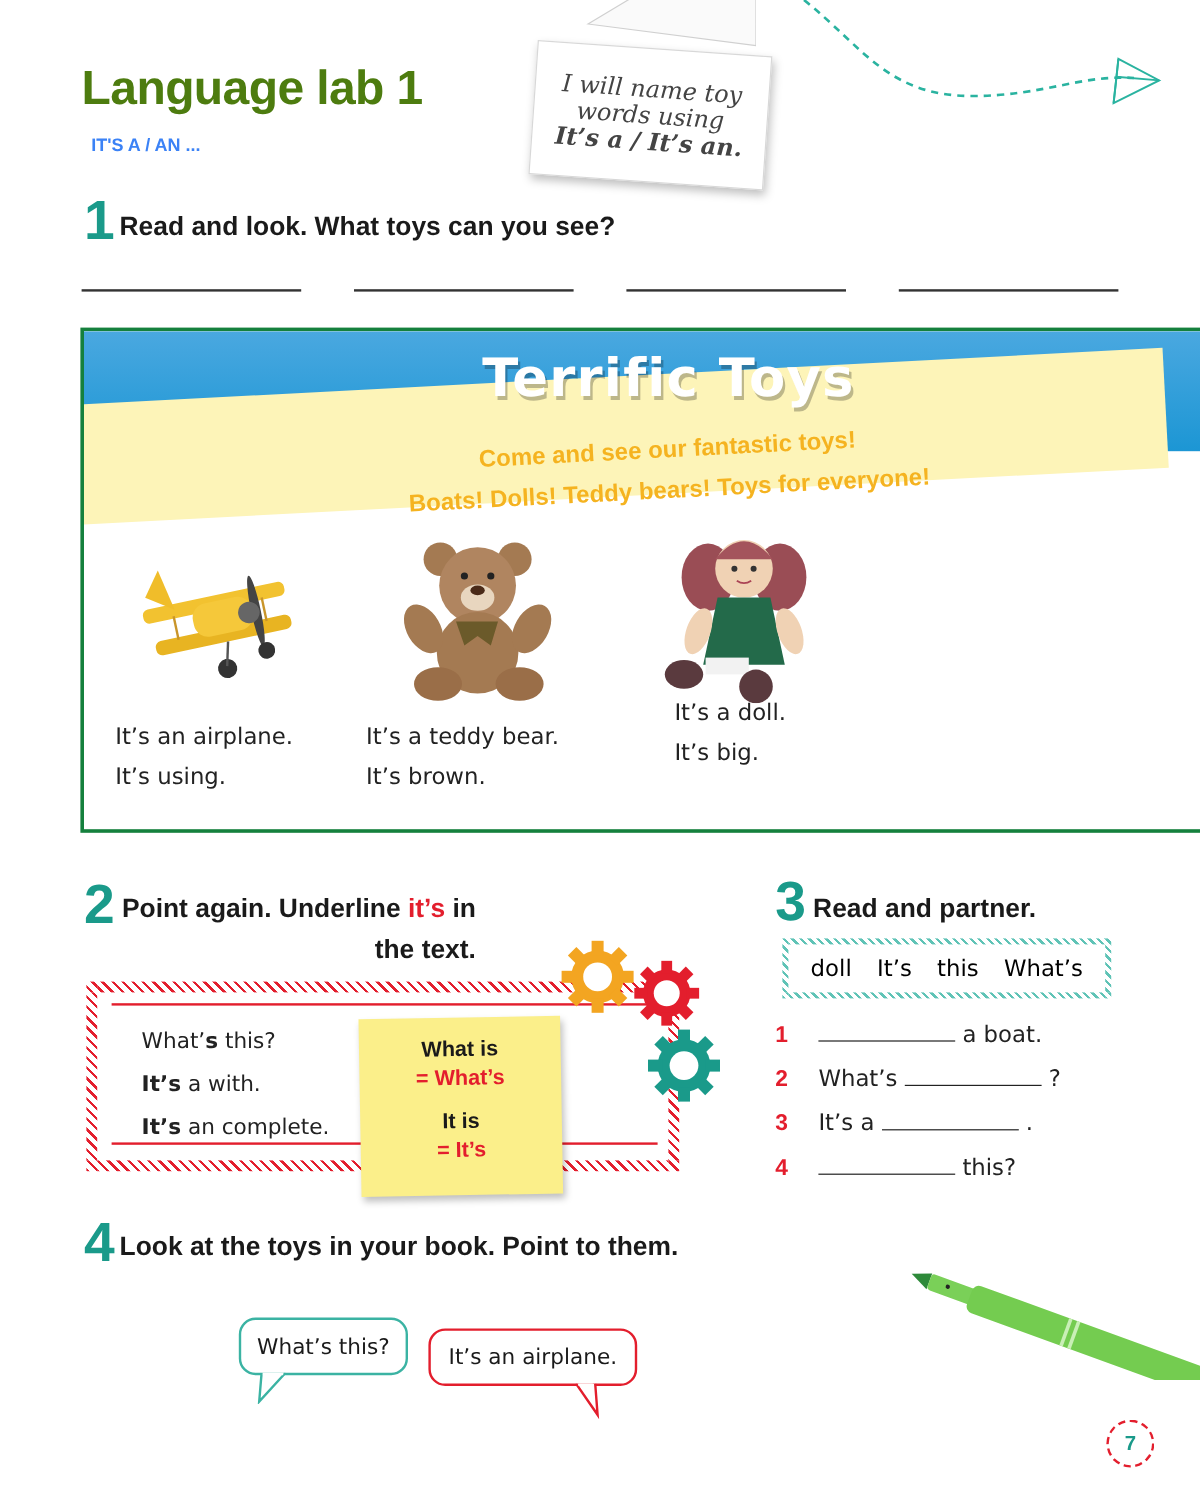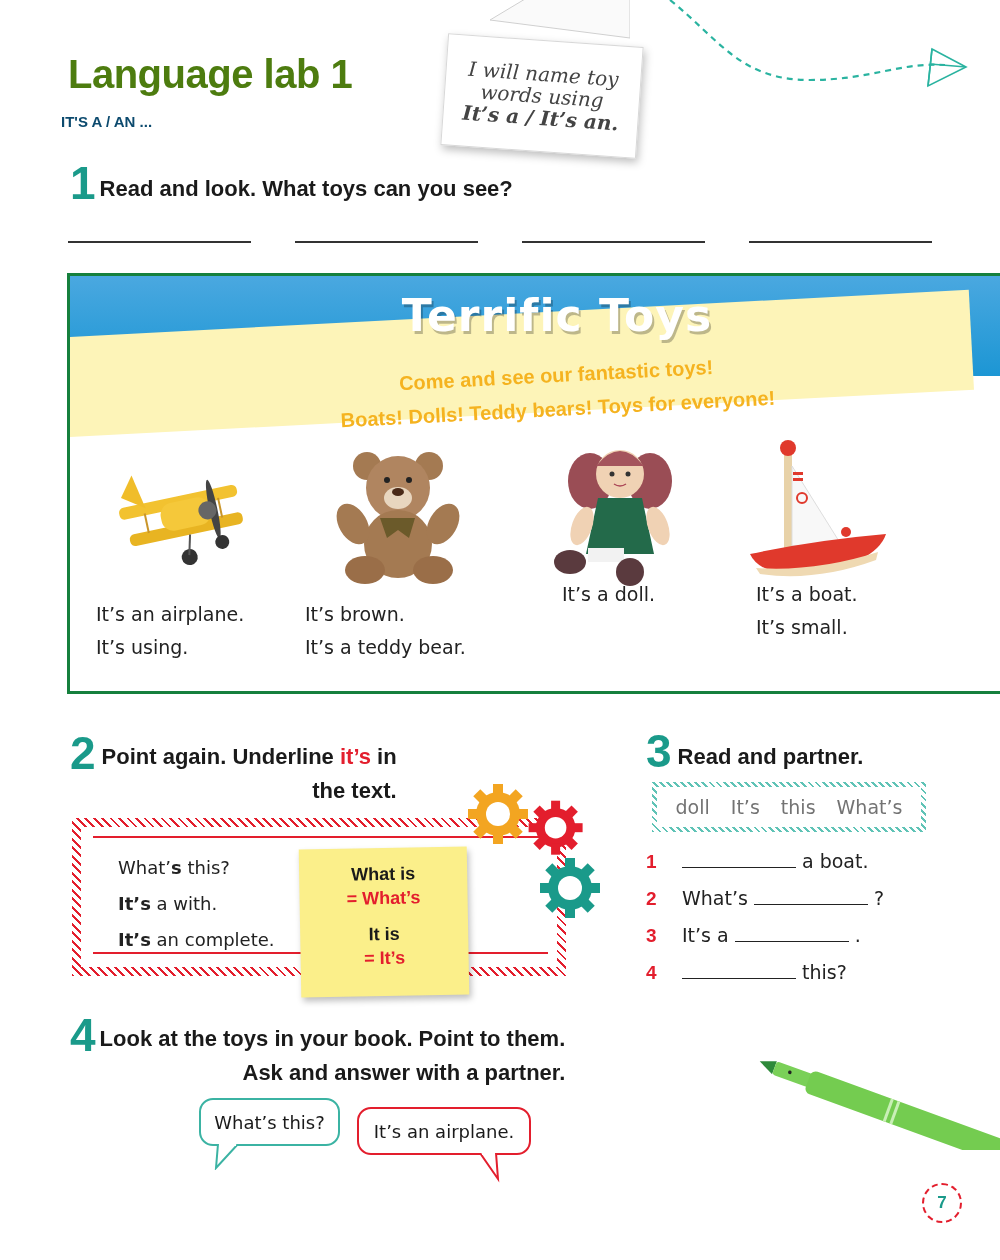--- a/index.html
+++ b/index.html
@@ -3,21 +3,21 @@
   <meta charset="utf-8">
   <style>
     * { box-sizing: border-box; margin: 0; padding: 0; }
     html, body { width: 1000px; height: 1260px; background: #ffffff; overflow: hidden; }
     body { position: relative; font-family: "DejaVu Sans", sans-serif; color: #1a1a1a; }
 
     .abs { position: absolute; }
 
     
     .title { left: 68px; top: 52px; font-size: 40px; font-weight: bold; color: #4d7c0f; letter-spacing: -0.5px; font-family: "Liberation Sans", sans-serif; }
-    .subtitle { left: 61px; top: 113px; font-size: 15px; font-weight: bold; color: #0c4a6e; font-family: "Liberation Sans", sans-serif; }
+    .subtitle { left: 76px; top: 113px; font-size: 15px; font-weight: bold; color: #3b82f6; font-family: "Liberation Sans", sans-serif; }
 
     .goal-card { left: 444px; top: 40px; width: 196px; height: 112px; background: #fff; border: 1px solid #d8d8d8; box-shadow: 2px 4px 8px rgba(0,0,0,0.25); transform: rotate(4deg); display: flex; flex-direction: column; align-items: center; justify-content: center; text-align: center; font-style: italic; font-size: 20px; line-height: 22px; color: #444; font-family: "DejaVu Serif", serif; }
     .goal-card .bold { font-weight: bold; }
     .goal-flap { left: 480px; top: -10px; width: 150px; height: 50px; }
 
     .flight-path { left: 660px; top: 0px; width: 320px; height: 90px; }
 
     
     .sec-num { font-size: 46px; font-weight: bold; color: #1a9a8a; font-family: "Liberation Sans", sans-serif; line-height: 1; }
     .sec-text { font-size: 22px; font-weight: bold; color: #1a1a1a; font-family: "Liberation Sans", sans-serif; line-height: 34px; text-align: right; }
@@ -49,21 +49,21 @@
     .grammar-lines b { font-weight: bold; }
 
     .sticky { left: 300px; top: 848px; width: 168px; height: 148px; background: #fbef8a; box-shadow: 2px 4px 6px rgba(0,0,0,0.25); transform: rotate(-1deg); text-align: center; font-family: "Liberation Sans", sans-serif; font-weight: bold; font-size: 18px; padding-top: 14px; }
     .sticky .line { line-height: 24px; }
     .sticky .gap { height: 12px; }
 
     .gears { left: 462px; top: 780px; width: 150px; height: 150px; }
 
     
     .s3-head { left: 646px; top: 728px; display: flex; align-items: flex-end; gap: 6px; }
-    .word-box { left: 652px; top: 782px; width: 274px; height: 50px; border: 5px solid transparent; border-image: repeating-linear-gradient(45deg, #5fc3b6 0 2px, transparent 2px 5px) 5; border-radius: 14px; display: flex; align-items: center; justify-content: space-around; font-size: 19px; color: #737373; padding: 0 8px; font-family: "DejaVu Sans", sans-serif; }
+    .word-box { left: 652px; top: 782px; width: 274px; height: 50px; border: 5px solid transparent; border-image: repeating-linear-gradient(45deg, #5fc3b6 0 2px, transparent 2px 5px) 5; border-radius: 14px; display: flex; align-items: center; justify-content: space-around; font-size: 19px; color: #000000; padding: 0 8px; font-family: "DejaVu Sans", sans-serif; }
     .s3-items { left: 646px; top: 850px; font-size: 19px; color: #222; font-family: "DejaVu Sans", sans-serif; }
     .s3-item { display: flex; align-items: baseline; height: 37px; }
     .s3-num { width: 36px; color: #e31e2d; font-weight: bold; font-family: "Liberation Sans", sans-serif; }
     .blank { display: inline-block; width: 114px; border-bottom: 1.5px solid #222; height: 18px; margin: 0 6px; }
 
     
     .s4-head { left: 70px; top: 1012px; display: flex; align-items: flex-start; gap: 4px; }
     .s4-head .sec-text { padding-top: 10px; line-height: 34px; }
 
     .bubble { position: absolute; border: 2px solid; border-radius: 14px; background: #fff; font-size: 18px; display: flex; align-items: center; justify-content: center; font-family: "DejaVu Sans", sans-serif; }
@@ -152,22 +152,22 @@
       <circle cx="62" cy="34" r="3" fill="#222"></circle>
       <circle cx="84" cy="34" r="3" fill="#222"></circle>
       <ellipse cx="73" cy="98" rx="34" ry="34" fill="#a47a52"></ellipse>
       <ellipse cx="28" cy="78" rx="14" ry="22" fill="#a47a52" transform="rotate(-30 28 78)"></ellipse>
       <ellipse cx="118" cy="78" rx="14" ry="22" fill="#a47a52" transform="rotate(30 118 78)"></ellipse>
       <ellipse cx="40" cy="124" rx="20" ry="14" fill="#9a6e48"></ellipse>
       <ellipse cx="108" cy="124" rx="20" ry="14" fill="#9a6e48"></ellipse>
       <path d="M55 72 L90 72 L84 92 L73 84 L62 92 Z" fill="#6b5a2a"></path>
     </svg>
     <div class="toy-caption">
+      <div>It’s a teddy bear.</div>
       <div>It’s brown.</div>
-      <div>It’s a teddy bear.</div>
     </div>
   </div>
 
   <div class="toy" style="left:492px;">
     <svg class="toy-img" viewBox="0 0 150 140" style="margin-left:-20px; margin-top:-20px; height:160px;">
       <ellipse cx="48" cy="45" rx="22" ry="28" fill="#9a4d55"></ellipse>
       <ellipse cx="108" cy="45" rx="22" ry="28" fill="#9a4d55"></ellipse>
       <circle cx="78" cy="38" r="24" fill="#f0d2b4"></circle>
       <path d="M54 30 Q78 0 102 30" fill="#a4545c"></path>
       <circle cx="70" cy="38" r="2.5" fill="#333"></circle>
@@ -175,40 +175,24 @@
       <path d="M72 48 Q78 52 84 48" stroke="#a45" stroke-width="1.5" fill="none"></path>
       <path d="M56 62 L100 62 L112 118 L44 118 Z" fill="#236a4a"></path>
       <rect x="46" y="112" width="36" height="14" fill="#f2f2f2"></rect>
       <ellipse cx="28" cy="126" rx="16" ry="12" fill="#5a3a3e"></ellipse>
       <ellipse cx="88" cy="136" rx="14" ry="14" fill="#5a3a3e"></ellipse>
       <ellipse cx="40" cy="90" rx="10" ry="20" fill="#f0d2b4" transform="rotate(20 40 90)"></ellipse>
       <ellipse cx="116" cy="90" rx="10" ry="20" fill="#f0d2b4" transform="rotate(-20 116 90)"></ellipse>
     </svg>
     <div class="toy-caption" style="margin-top:-12px;">
       <div>It’s a doll.</div>
+      <div>It’s big.</div>
     </div>
   </div>
 
-  <div class="toy" style="left:686px;">
-    <svg class="toy-img" viewBox="0 0 150 140" style="margin-left:-10px; margin-top:-20px; height:160px;">
-      <rect x="38" y="14" width="8" height="110" fill="#e8d2a8"></rect>
-      <circle cx="42" cy="12" r="8" fill="#e0392c"></circle>
-      <path d="M46 30 L96 110 L46 110 Z" fill="#f8f8f8" stroke="#ddd"></path>
-      <rect x="47" y="36" width="10" height="3" fill="#e0392c"></rect>
-      <rect x="47" y="42" width="10" height="3" fill="#e0392c"></rect>
-      <circle cx="56" cy="62" r="5" fill="none" stroke="#e0392c" stroke-width="2"></circle>
-      <path d="M4 118 Q70 104 140 98 Q130 128 60 138 Q14 140 4 118 Z" fill="#e0392c"></path>
-      <path d="M10 132 Q70 136 132 116 L130 124 Q70 146 14 138 Z" fill="#efd9b2"></path>
-      <circle cx="100" cy="96" r="5" fill="#e0392c"></circle>
-    </svg>
-    <div class="toy-caption" style="margin-top:-12px;">
-      <div>It’s a boat.</div>
-      <div>It’s small.</div>
-    </div>
-  </div>
 </div>
 
 <div class="abs s2-head">
   <span class="sec-num">2</span>
   <span class="sec-text"><span>Point again. Underline </span><span class="red">it’s</span><span> in</span><br><span>the text.</span></span>
 </div>
 
 <div class="abs grammar-box"></div>
 <div class="grammar-inner"></div>
 <div class="abs grammar-lines">
@@ -279,21 +263,21 @@
   </div>
   <div class="s3-item">
     <span class="s3-num">4</span>
     <span class="blank" style="margin-left:0"></span>
     <span>this?</span>
   </div>
 </div>
 
 <div class="abs s4-head">
   <span class="sec-num">4</span>
-  <span class="sec-text"><span>Look at the toys in your book. Point to them.</span><br><span>Ask and answer with a partner.</span></span>
+  <span class="sec-text"><span>Look at the toys in your book. Point to them.</span><br></span>
 </div>
 
 <div class="bubble bubble-q">What’s this?</div>
 <svg class="tail" style="left:212px; top:1144px; width:40px; height:26px;" viewBox="0 0 40 26">
   <path d="M6 0 L4 24 L26 0" fill="#fff" stroke="#3bb3a3" stroke-width="2"></path>
   <rect x="7" y="-2" width="17" height="4" fill="#fff"></rect>
 </svg>
 <div class="bubble bubble-a">It’s an airplane.</div>
 <svg class="tail" style="left:478px; top:1153px; width:30px; height:30px;" viewBox="0 0 30 30">
   <path d="M2 0 L20 26 L18 0" fill="#fff" stroke="#e31e2d" stroke-width="2"></path>

